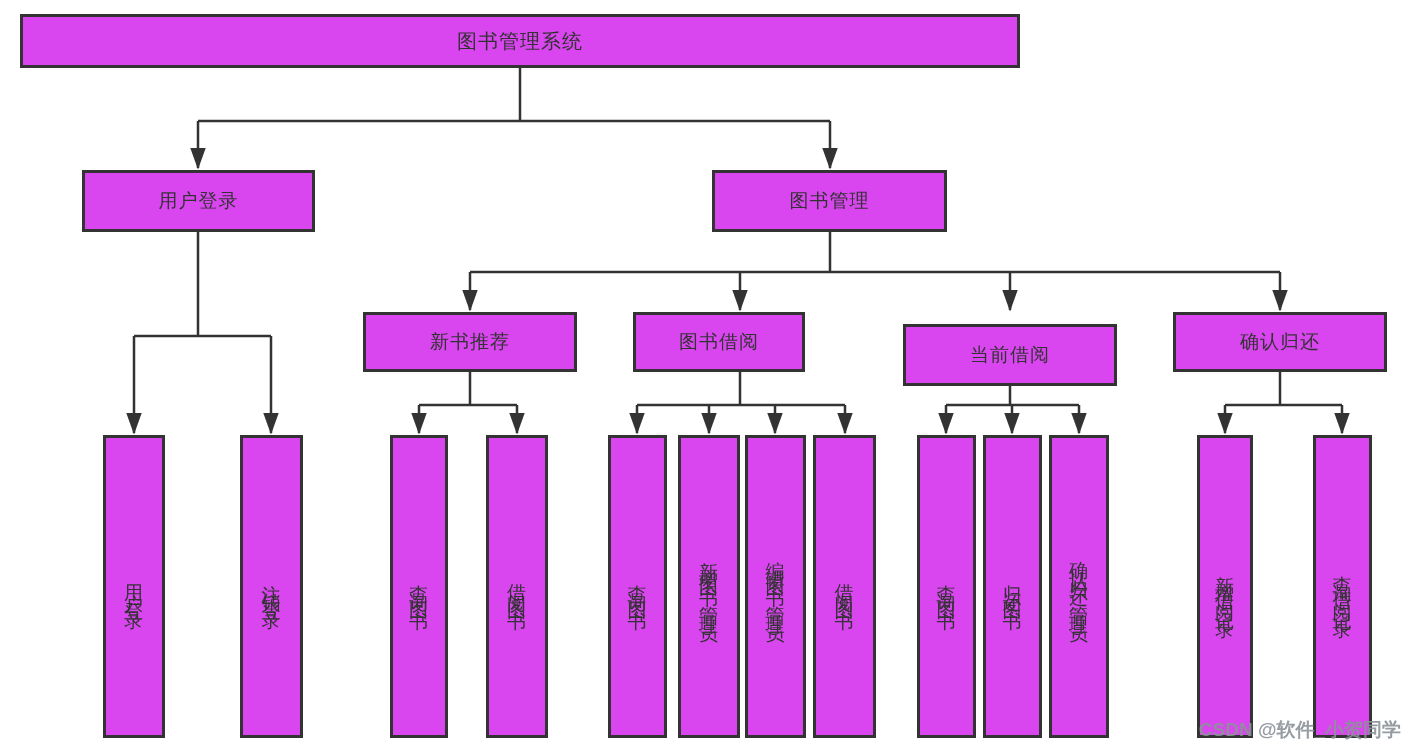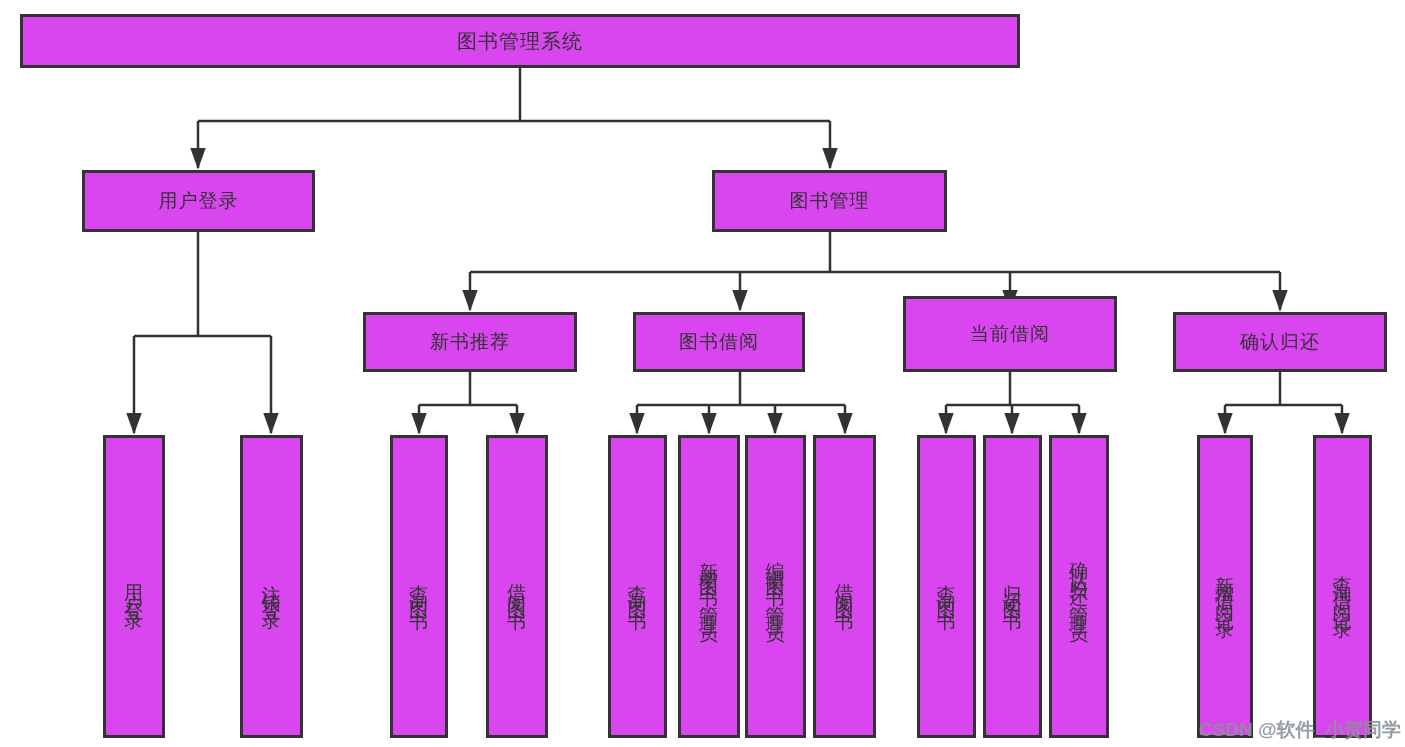--- a/index.html
+++ b/index.html
@@ -84,21 +84,21 @@
   <div class="node h-node" style="left:712px; top:170px; width:235px; height:62px;">
     <span>图书管理</span>
   </div>
 
   <div class="node h-node" style="left:363px; top:312px; width:214px; height:60px;">
     <span>新书推荐</span>
   </div>
   <div class="node h-node" style="left:633px; top:312px; width:172px; height:60px;">
     <span>图书借阅</span>
   </div>
-  <div class="node h-node" style="left:903px; top:296px; width:214px; height:76px;">
+  <div class="node h-node" style="left:903px; top:324px; width:214px; height:62px;">
     <span>当前借阅</span>
   </div>
   <div class="node h-node" style="left:1173px; top:312px; width:214px; height:60px;">
     <span>确认归还</span>
   </div>
 
   <div class="node v-node" style="left:103px; width:62px;">
     <span>用户登录</span>
   </div>
   <div class="node v-node" style="left:240px; width:63px;">

